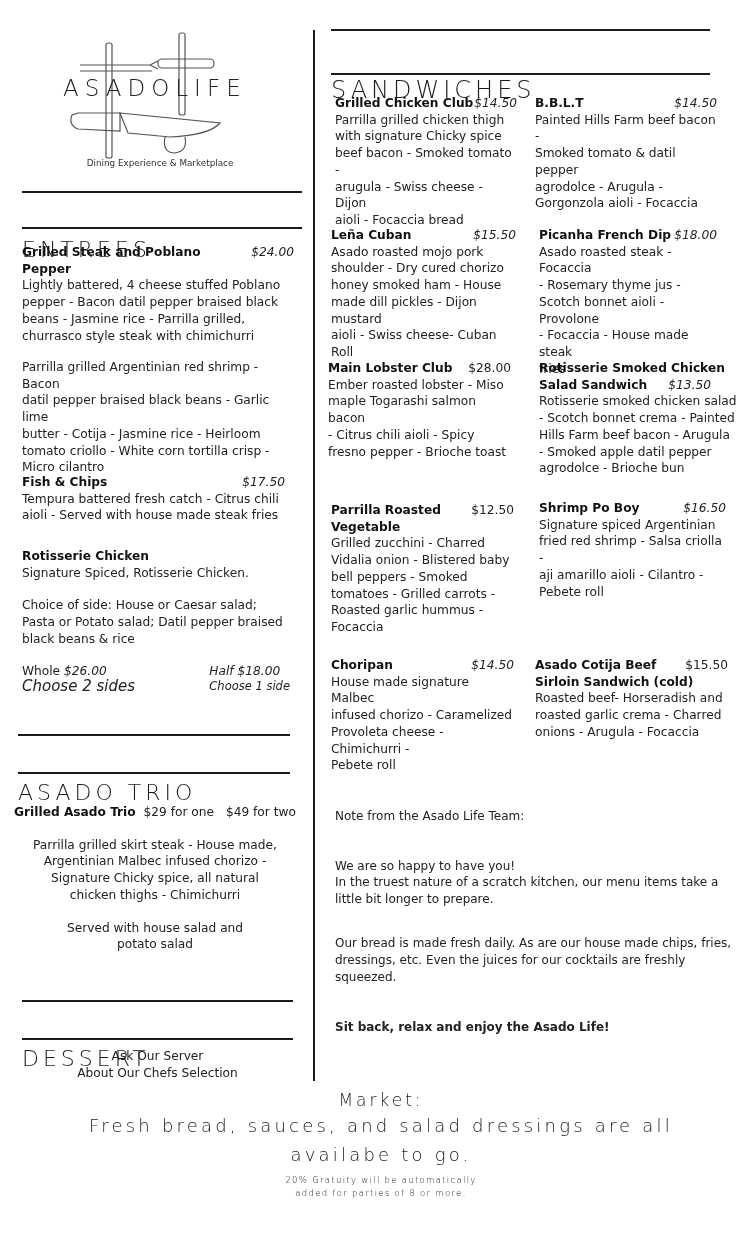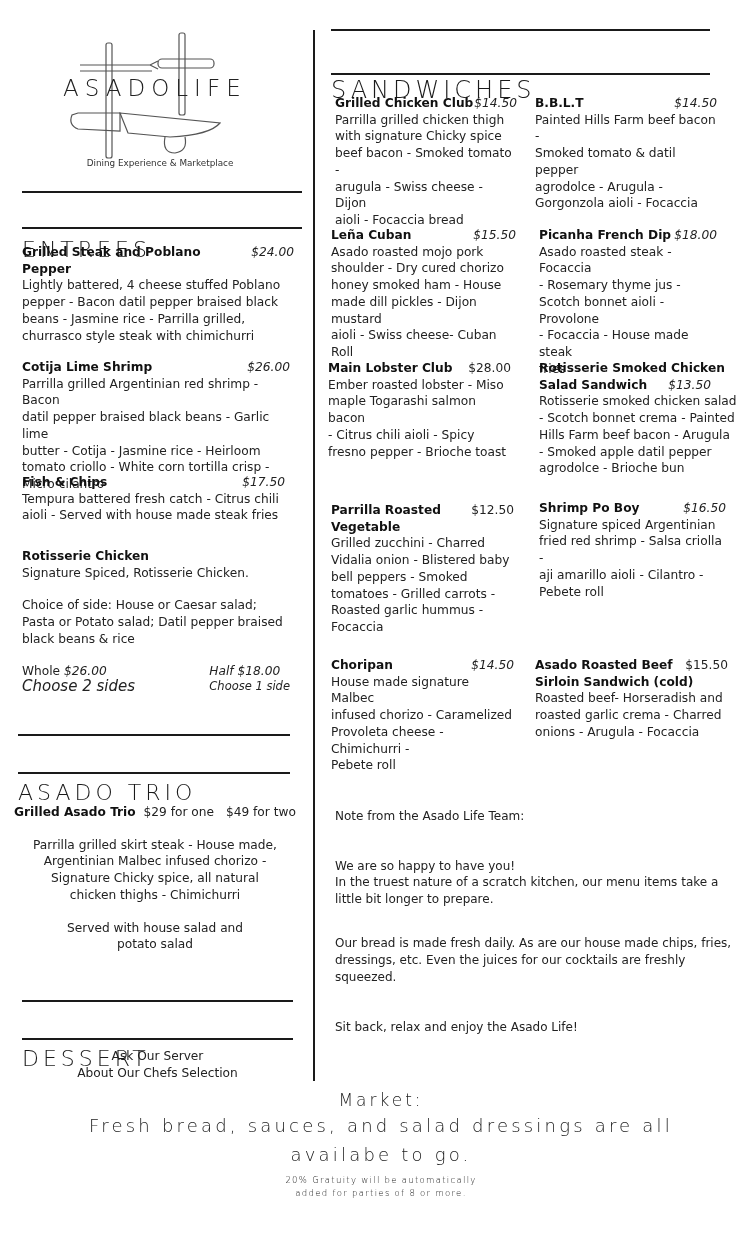--- a/index.html
+++ b/index.html
@@ -86,24 +86,20 @@
     <span class="name">Grilled Steak and Poblano Pepper</span>
     <span class="price">$24.00</span>
   </div>
   <div class="desc">Lightly battered, 4 cheese stuffed Poblano
 pepper - Bacon datil pepper braised black
 beans  - Jasmine rice - Parrilla grilled,
 churrasco style steak with chimichurri</div>
 </div>
 
 <div class="item" style="left:22px;top:359px;width:268px;">
-  <div class="head">
-    <span class="name">Cotija Lime Shrimp</span>
-    <span class="price">$26.00</span>
-  </div>
   <div class="desc">Parrilla grilled Argentinian red shrimp - Bacon
 datil pepper braised black beans - Garlic lime
 butter - Cotija - Jasmine rice - Heirloom
 tomato criollo - White corn tortilla crisp -
 Micro cilantro</div>
 </div>
 
 <div class="item" style="left:22px;top:474px;width:263px;">
   <div class="head">
     <span class="name">Fish &amp; Chips</span>
@@ -262,37 +258,37 @@
     <span class="name">Choripan</span>
     <span class="price">$14.50</span>
   </div>
   <div class="desc">House made signature Malbec
 infused chorizo - Caramelized
 Provoleta cheese - Chimichurri -
 Pebete roll</div>
 </div>
 <div class="item" style="left:535px;top:657px;width:193px;">
   <div class="head">
-    <span class="name">Asado Roasted Beef</span>
+    <span class="name">Asado Cotija Beef</span>
     <span class="price upright">$15.50</span>
   </div>
   <div class="name">Sirloin Sandwich (cold)</div>
   <div class="desc">Roasted beef- Horseradish and
 roasted garlic crema - Charred
 onions - Arugula - Focaccia</div>
 </div>
 
 <div class="note" style="left:335px;top:791px;width:400px;">
   <div>Note from the Asado Life Team:</div>
   <div style="margin-top:16.5px;white-space:pre-line;">We are so happy to have you!
 In the truest nature of a scratch kitchen, our menu items take a
 little bit longer to prepare.</div>
   <div style="margin-top:11px;white-space:pre-line;">Our bread is made fresh daily. As are our house made chips, fries,
 dressings, etc.  Even the juices for our cocktails are freshly
 squeezed.</div>
-  <div style="margin-top:16.5px;">Sit back, relax and enjoy the Asado Life!</div>
+  <div style="margin-top:16.5px;font-weight:bold;">Sit back, relax and enjoy the Asado Life!</div>
 </div>
 
 <div class="market" style="left:0;top:1090px;width:750px;font-size:17px;">Market:</div>
 <div class="market" style="left:0;top:1115px;width:750px;font-size:18px;letter-spacing:3.2px;">Fresh bread, sauces, and salad dressings are all</div>
 <div class="market" style="left:0;top:1144px;width:750px;font-size:18px;letter-spacing:3.2px;">availabe to go.</div>
 <div class="market" style="left:0;top:1175px;width:750px;font-size:8.5px;letter-spacing:1.3px;">20% Gratuity will be automatically</div>
 <div class="market" style="left:0;top:1188px;width:750px;font-size:8.5px;letter-spacing:1.3px;">added for parties of 8 or more.</div>
 
 </body></html>

